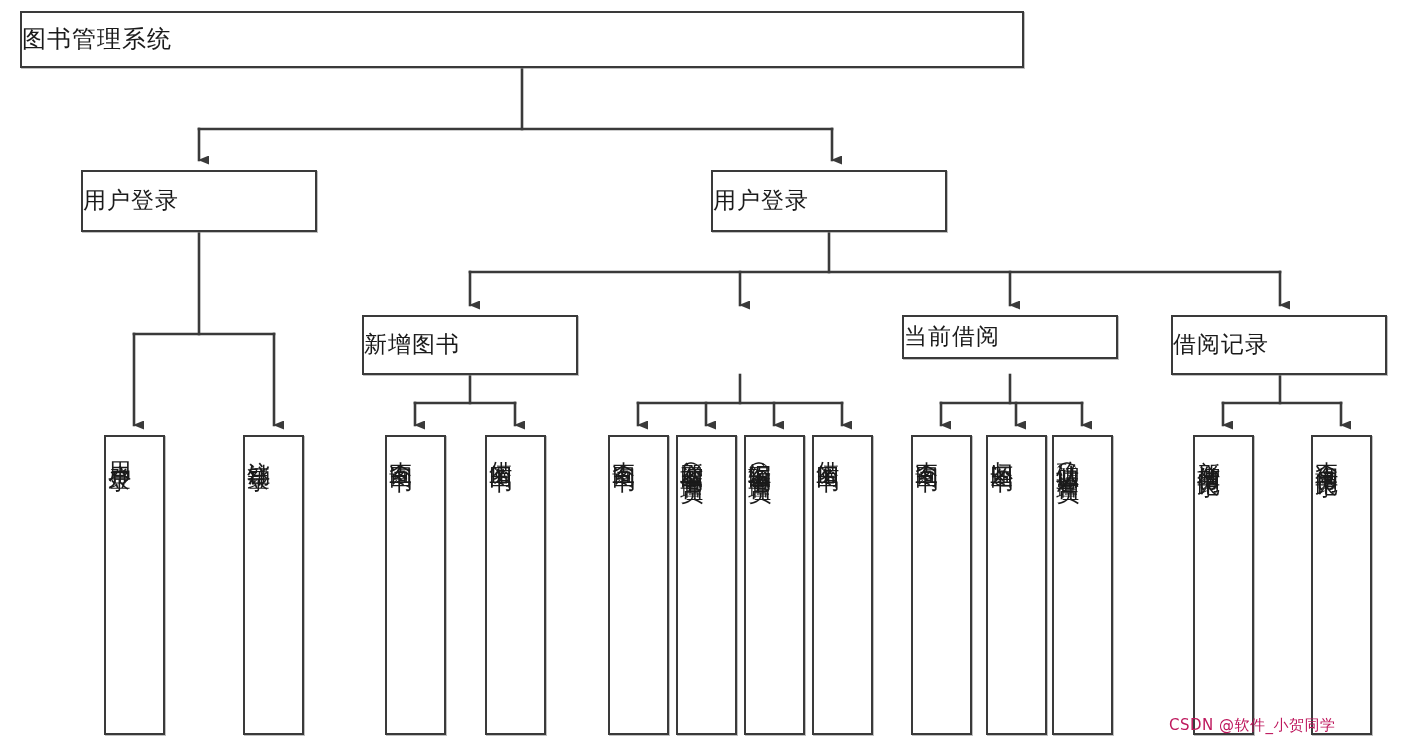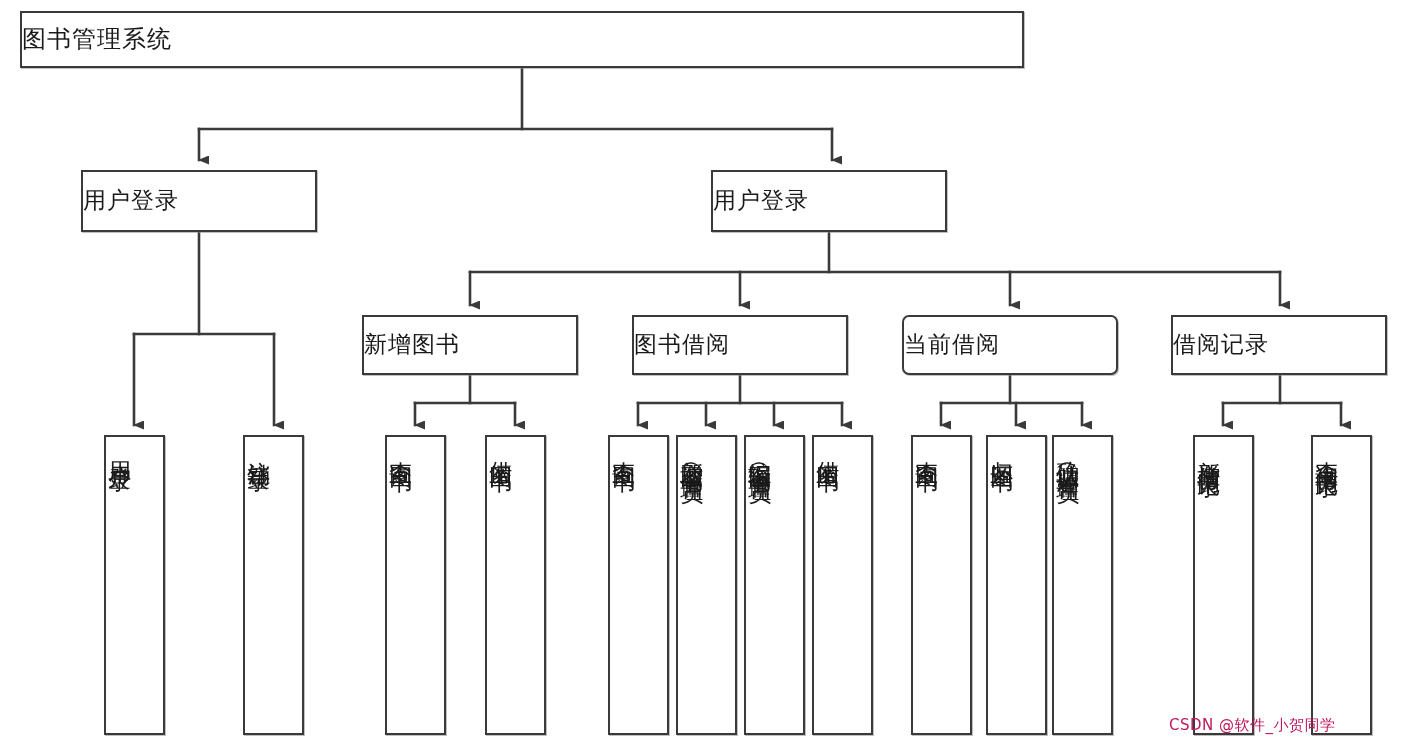--- a/index.html
+++ b/index.html
@@ -134,24 +134,21 @@
   <div class="node node-h" style="left:81px; top:170px; width:236px; height:62px;">
     <span class="node-label">用户登录</span>
   </div>
   <div class="node node-h" style="left:711px; top:170px; width:236px; height:62px;">
     <span class="node-label">用户登录</span>
   </div>
 
   <div class="node node-h" style="left:362px; top:315px; width:216px; height:60px;">
     <span class="node-label">新增图书</span>
   </div>
-  <div class="node node-h" style="left:632px; top:315px; width:216px; height:60px;">
-    <span class="node-label">图书借阅</span>
-  </div>
-  <div class="node node-h" style="left:902px; top:315px; width:216px; height:60px;border-radius:7px;">
+  <div class="node node-h" style="left:902px; top:315px; width:216px; height:44px;">
     <span class="node-label">当前借阅</span>
   </div>
   <div class="node node-h" style="left:1171px; top:315px; width:216px; height:60px;">
     <span class="node-label">借阅记录</span>
   </div>
 
   <div class="node node-v" style="left:104px; top:435px; width:61px; height:300px;">
     <span class="node-label">用户登录</span>
   </div>
   <div class="node node-v" style="left:243px; top:435px; width:61px; height:300px;">

